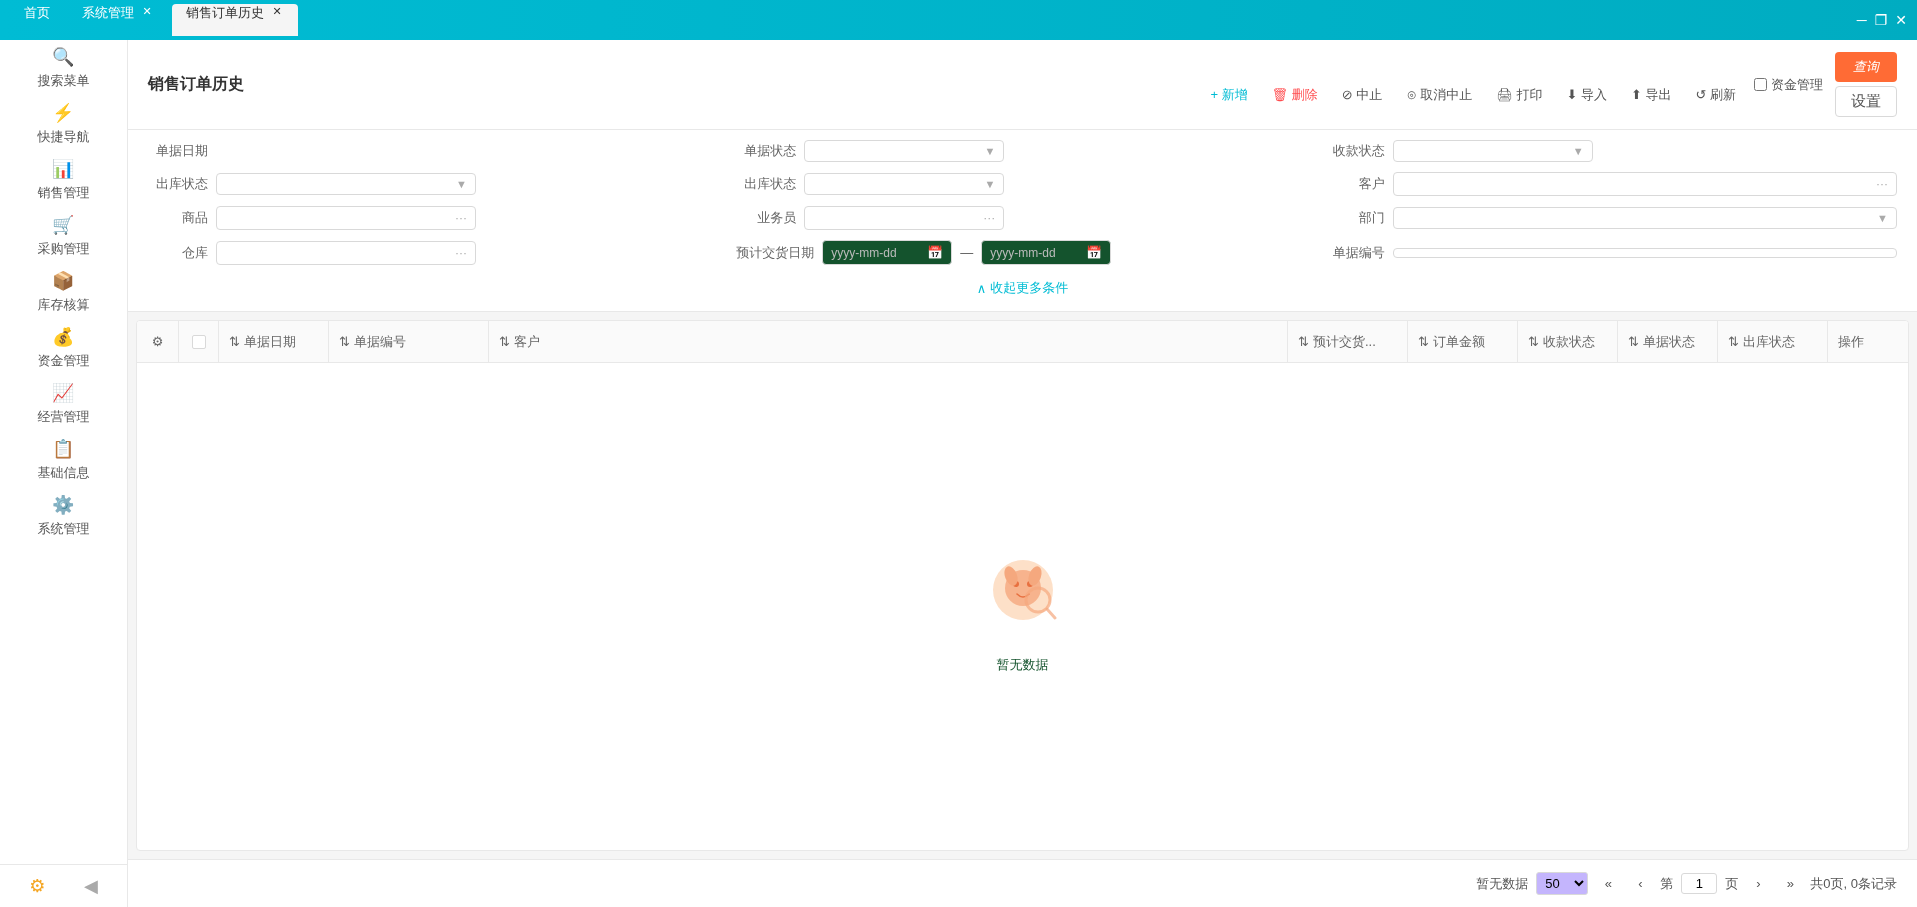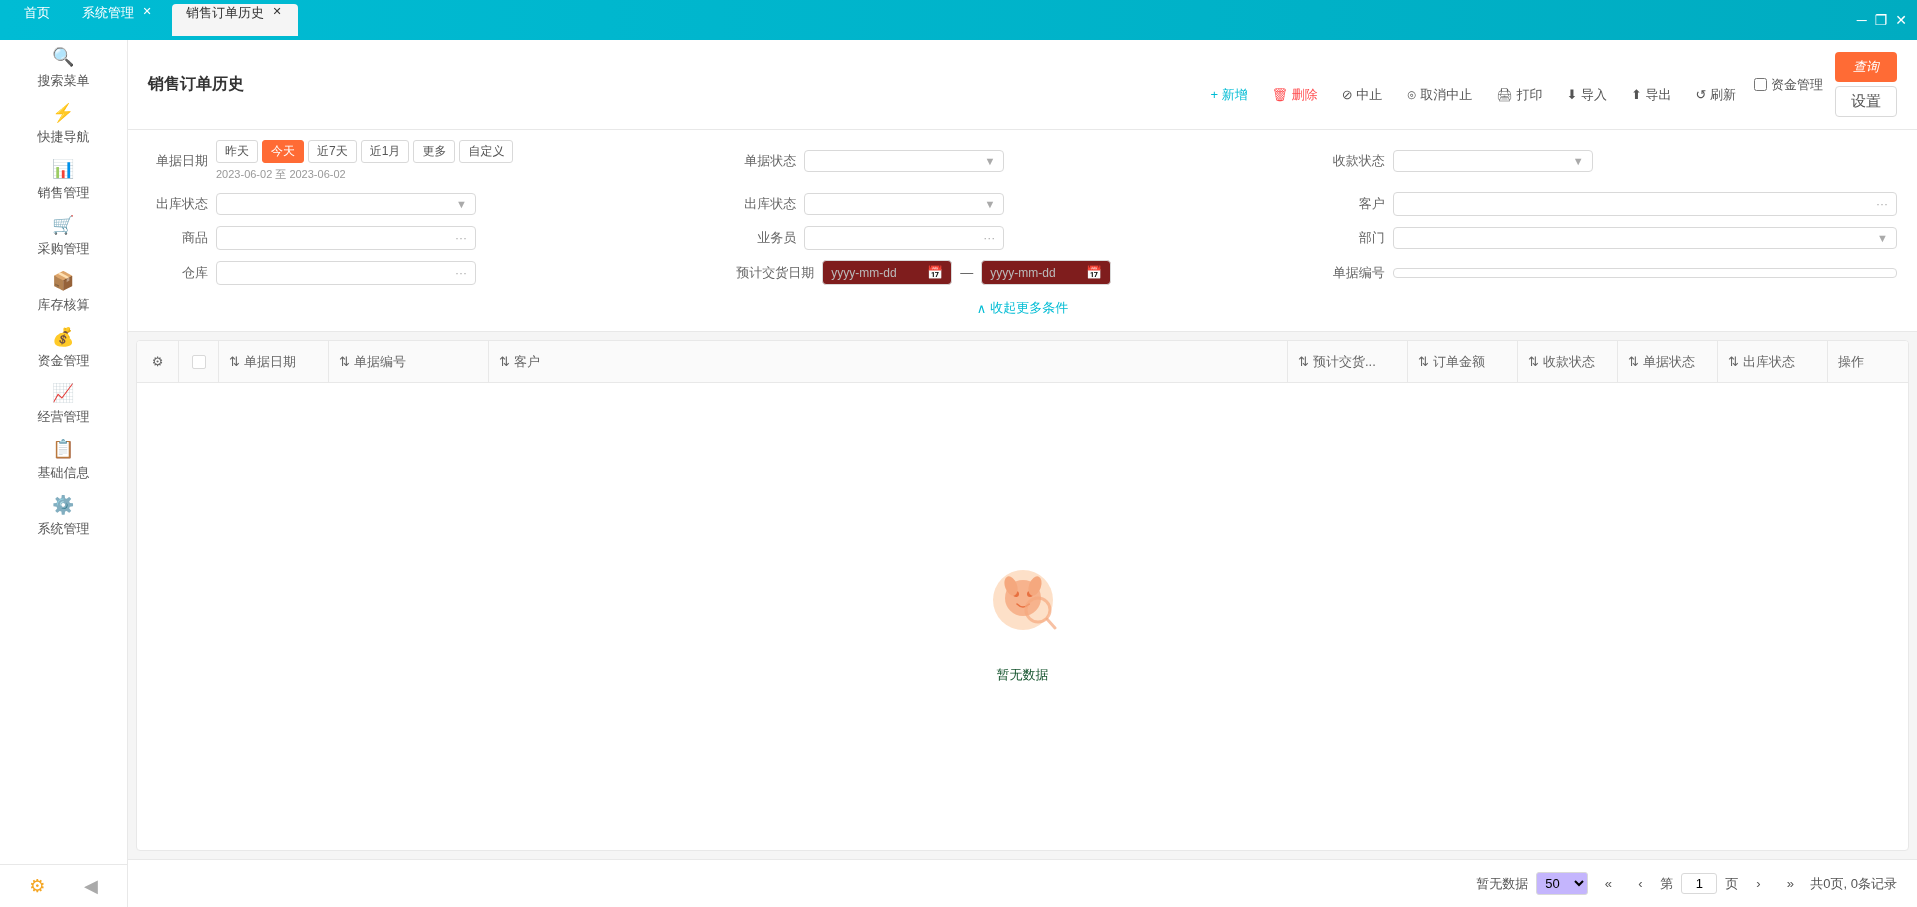--- a/index.html
+++ b/index.html
@@ -234,21 +234,21 @@
       align-items: center;
       justify-content: space-between;
       cursor: pointer;
       min-width: 160px;
     }
     .dots-btn { color: #aaa; font-size: 12px; cursor: pointer; }
     .date-input {
       border: 1px solid #d9d9d9;
       border-radius: 4px;
       padding: 4px 8px;
-      background: #7f1d1d;
+      background: #14532d;
       color: #bbb;
       display: flex;
       align-items: center;
       justify-content: space-between;
       cursor: pointer;
       width: 130px;
     }
     .date-separator { color: #555; padding: 0 4px; }
     .calendar-icon { color: #aaa; font-size: 13px; }
 
@@ -472,33 +472,20 @@
           </div>
         </div>
       </div>
     </div>
 
     <div class="filter-area">
 
       <div class="filter-row">
         <div class="filter-item">
           <span class="filter-label">单据日期</span>
-          <div class="filter-control">
-            <div class="date-filter-group">
-              <div class="date-buttons-row">
-                <button class="date-quick-btn">昨天</button>
-                <button class="date-quick-btn active">今天</button>
-                <button class="date-quick-btn">近7天</button>
-                <button class="date-quick-btn">近1月</button>
-                <button class="date-quick-btn">更多</button>
-                <button class="date-quick-btn">自定义</button>
-              </div>
-              <div class="date-range-text">2023-06-02 至 2023-06-02</div>
-            </div>
-          </div>
         </div>
 
         <div class="filter-item">
           <span class="filter-label">单据状态</span>
           <div class="filter-control">
             <div class="select-control" style="width:200px;">
               <span></span>
               <span class="arrow">▼</span>
             </div>
           </div>

